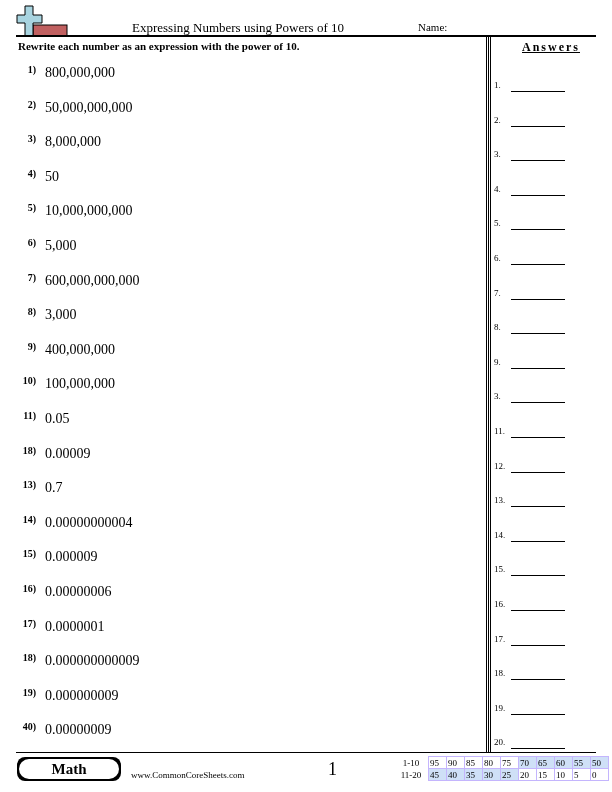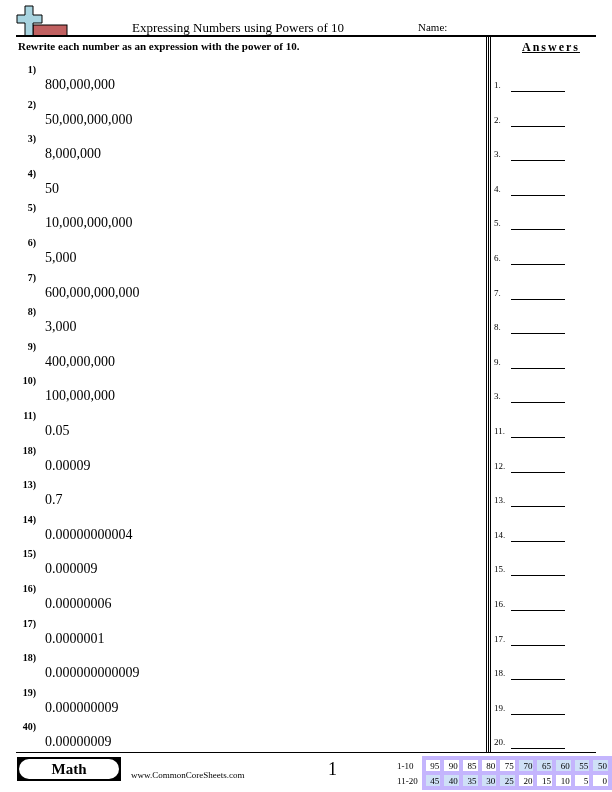--- a/index.html
+++ b/index.html
@@ -10,33 +10,33 @@
   .name-label { position:absolute; left:418px; top:21px; font-size:11px; }
   .header-rule { position:absolute; left:16px; top:35px; width:580px; height:2px; background:#000; }
   .instructions { position:absolute; left:18px; top:40px; font-size:11px; font-weight:bold; }
   .divider { position:absolute; left:486px; top:37px; width:5px; height:715px;
              border-left:1px solid #000; border-right:1px solid #000; box-sizing:border-box; }
   .divider::after { content:""; position:absolute; left:1px; top:0; width:1px; height:100%; background:#000; }
   .answers-title { position:absolute; left:522px; top:40px; font-size:12px; font-weight:bold;
                    letter-spacing:2px; text-decoration:underline; }
   .q { position:absolute; left:18px; height:20px; }
   .q .num { position:absolute; left:0; width:18px; text-align:right; font-size:10px; font-weight:bold; top:0; }
-  .q .val { position:absolute; left:27px; top:1px; font-size:14px; white-space:nowrap;margin-top:12px; }
+  .q .val { position:absolute; left:27px; top:1px; font-size:14px; white-space:nowrap; }
   .a { position:absolute; left:494px; width:100px; height:16px; }
   .a .n { position:absolute; left:0; bottom:2px; font-size:9px; }
   .a .line { position:absolute; left:17px; bottom:0; width:54px; height:1px; background:#000; }
   .footer-rule { position:absolute; left:16px; top:752px; width:580px; height:1px; background:#000; }
-  .math-badge { position:absolute; left:17px; top:757px; width:104px; height:24px; background:#000; border-radius:0; }
+  .math-badge { position:absolute; left:17px; top:757px; width:104px; height:24px; background:#000; border-radius:8px; }
   .math-pill { position:absolute; left:2px; top:2px; width:100px; height:20px; background:#fff; border-radius:12px;
                text-align:center; font-size:15px; font-weight:bold; line-height:20px; }
   .website { position:absolute; left:131px; top:770px; font-size:9px;font-family:Liberation Serif, serif; }
   .page-num { position:absolute; left:328px; top:759px; font-size:18px; }
   .score { position:absolute; left:396px; top:756px; border-collapse:collapse; font-size:9px; }
-  .score td { border:4px solid #c4b5fd; width:15px; height:11px; padding:0 1px; text-align:right; line-height:10px; }
-  .score td.lbl { border:none; width:28px; text-align:left; padding-right:3px; }
+  .score td { border:1px solid #c4b5fd; width:15px; height:11px; padding:0 1px; text-align:left; line-height:10px; }
+  .score td.lbl { border:none; width:28px; text-align:center; padding-right:3px; }
   .score td.hl { background:#cfe0f7; }
 </style>
 </head>
 <body>
 
 <svg class="logo" viewBox="0 0 56 32">
   <rect x="17" y="20" width="34" height="12" fill="#c06060" stroke="#000" stroke-width="1"></rect>
   <path d="M9 1 h8 v9 h9 v8 h-9 v13 h-8 v-13 h-8 v-8 h8 z" fill="#a8d4e0" stroke="#000" stroke-width="1"></path>
 </svg>
 <div class="title">Expressing Numbers using Powers of 10</div>

